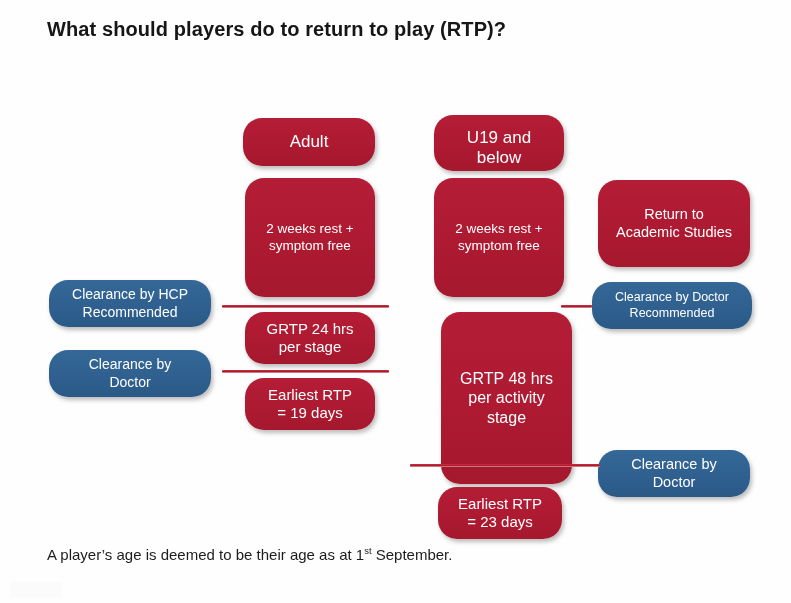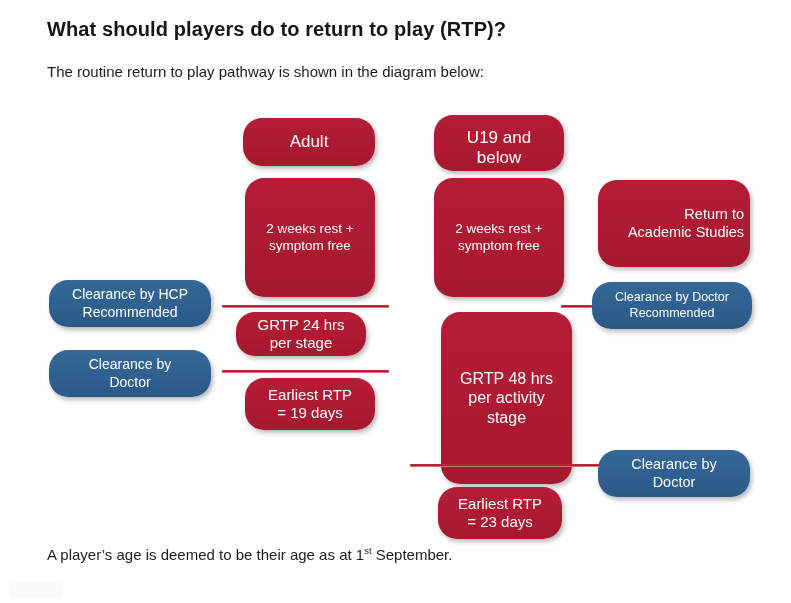--- a/index.html
+++ b/index.html
@@ -105,34 +105,33 @@
     opacity: 0.9;
   }
 </style>
 </head>
 <body>
 
 <div id="page">
 
   <div class="heading">What should players do to return to play (RTP)?</div>
 
-  <div class="subheading">The routine return to play pathway is shown in the diagram below:</div>
 
   <div>
 
     <div class="node red" style="left:243px; top:118px; width:132px; height:48px; font-size:17px;">
       <span class="txt">Adult</span>
     </div>
 
     <div class="node red" style="left:245px; top:178px; width:130px; height:119px; font-size:13.5px;">
       <span class="txt">2 weeks rest +
 symptom free</span>
     </div>
 
-    <div class="node red" style="left:236px; top:312px; width:130px; height:44px; font-size:15px;">
+    <div class="node red" style="left:245px; top:312px; width:130px; height:52px; font-size:15px;">
       <span class="txt">GRTP 24 hrs
 per stage</span>
     </div>
 
     <div class="node red" style="left:245px; top:378px; width:130px; height:52px; font-size:15px;">
       <span class="txt">Earliest RTP
 = 19 days</span>
     </div>
 
     <div class="node red" style="left:434px; top:115px; width:130px; height:56px; font-size:17px;align-items:flex-end;">
@@ -149,21 +148,21 @@
       <span class="txt">GRTP 48 hrs
 per activity
 stage</span>
     </div>
 
     <div class="node red" style="left:438px; top:487px; width:124px; height:52px; font-size:15px;">
       <span class="txt">Earliest RTP
 = 23 days</span>
     </div>
 
-    <div class="node red" style="left:598px; top:180px; width:152px; height:87px; font-size:14.5px;text-align:right;">
+    <div class="node red" style="left:598px; top:180px; width:152px; height:87px; font-size:14.5px;">
       <span class="txt">Return to
 Academic Studies</span>
     </div>
 
     <div class="node blue" style="left:592px; top:282px; width:160px; height:47px; font-size:12.5px;">
       <span class="txt">Clearance by Doctor
 Recommended</span>
     </div>
 
     <div class="node blue" style="left:598px; top:450px; width:152px; height:47px; font-size:14.5px;">

